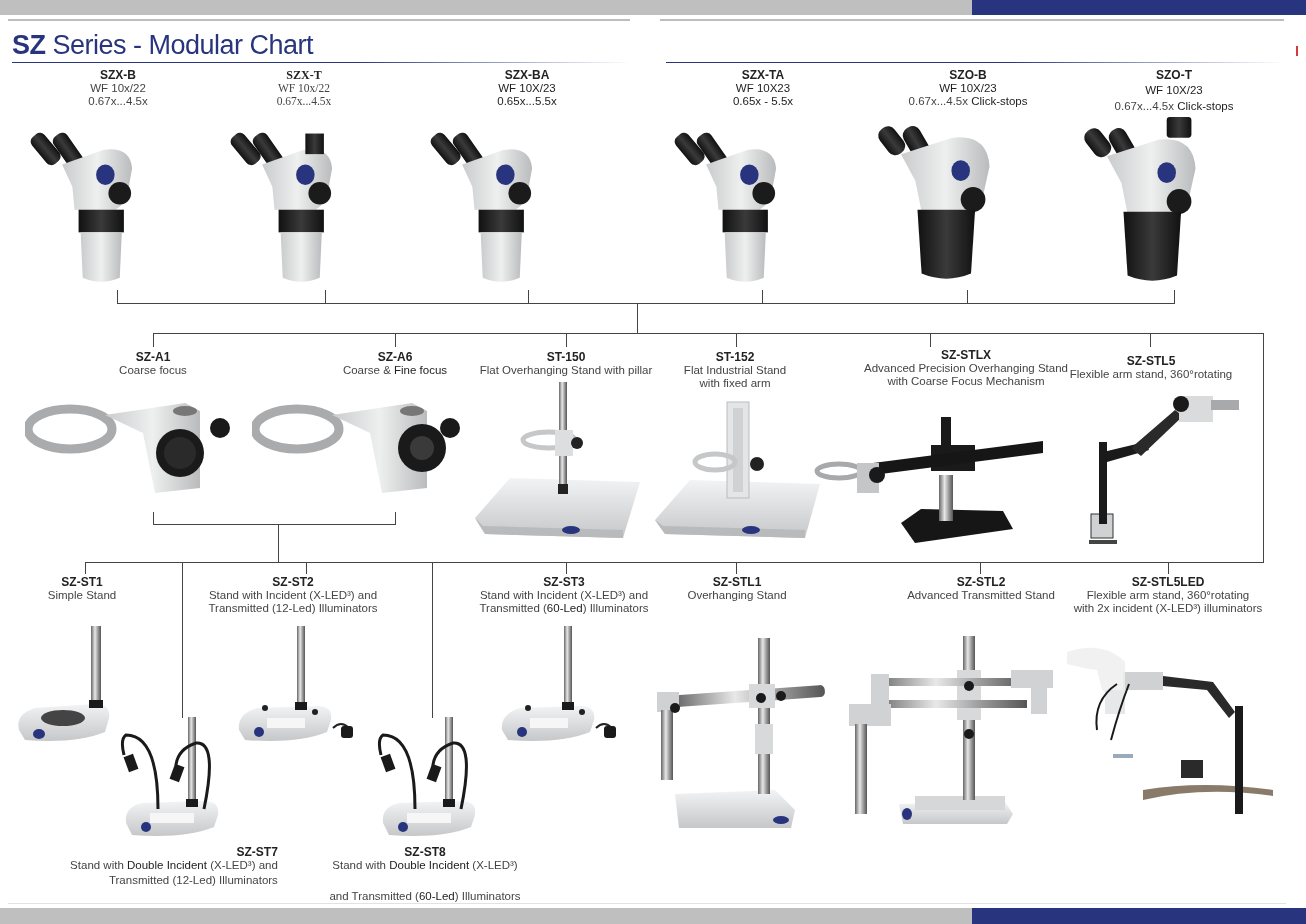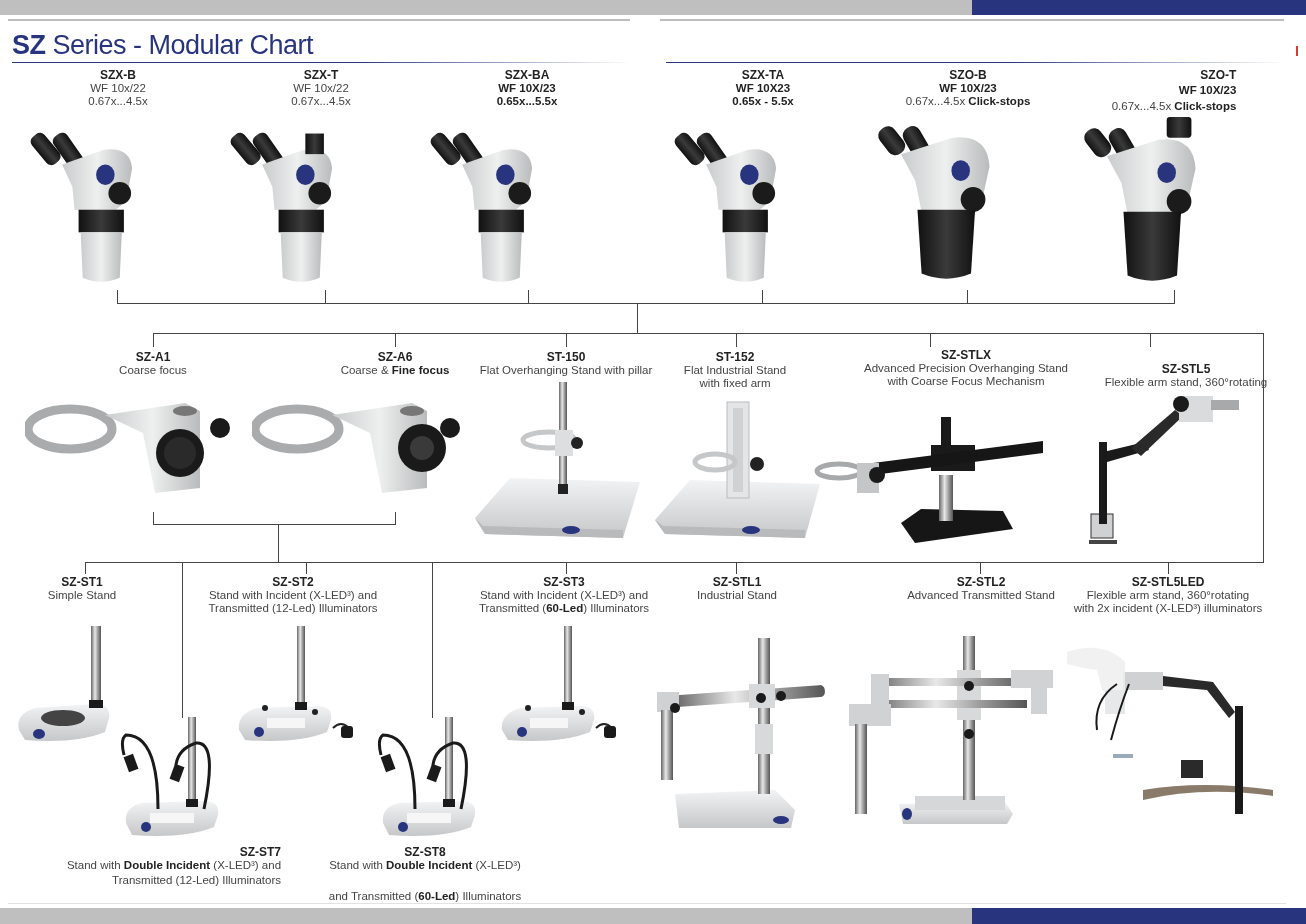--- a/index.html
+++ b/index.html
@@ -6,21 +6,21 @@
   body{width:1306px;height:924px;position:relative;overflow:hidden;background:#ffffff;font-family:"Liberation Sans",sans-serif;color:#3a3a3a;}
   .abs{position:absolute;}
   .band-gray{background:#c0bfc0;}
   .band-blue{background:#28357e;}
   .hr{height:2px;background:#bdbdbd;}
   .title{left:12px;top:30px;font-size:27px;color:#28357e;letter-spacing:-0.5px;white-space:nowrap;}
   .title b{font-weight:bold;}
   .title-rule{height:1px;background:linear-gradient(to right,#28357e 0%,#28357e 55%,rgba(40,53,126,0) 100%);}
   .lbl{position:absolute;text-align:center;font-size:11.5px;line-height:13px;color:#444;white-space:nowrap;transform:translateX(-50%);font-family:"Liberation Sans",sans-serif;}
   .lbl .code{display:block;font-weight:bold;color:#222;font-size:12px;}
-  .lbl .b{font-weight:bold;color:#222;}
+  .lbl .b{font-weight:normal;color:#222;}
   .lbl .line{display:block;}
   .ln{position:absolute;background:#444;}
   .h{height:1px;}
   .v{width:1px;}
   .img{position:absolute;}
   svg{display:block;}
 </style>
 </head>
 <body>
 
@@ -32,41 +32,41 @@
 
 <div class="abs title"><b>SZ</b><span> Series - Modular Chart</span></div>
 <div class="abs title-rule" style="left:12px;top:62px;width:620px;"></div>
 <div class="abs title-rule" style="left:666px;top:62px;width:620px;"></div>
 
 <div class="lbl" style="left:118px;top:69px;">
   <span class="code">SZX-B</span>
   <span class="line">WF 10x/22</span>
   <span class="line">0.67x...4.5x</span>
 </div>
-<div class="lbl" style="left:321px;top:69px;">
+<div class="lbl" style="left:304px;top:69px;font-family:Liberation Serif, serif;">
   <span class="code">SZX-T</span>
   <span class="line">WF 10x/22</span>
   <span class="line">0.67x...4.5x</span>
 </div>
 <div class="lbl" style="left:527px;top:69px;">
   <span class="code">SZX-BA</span>
   <span class="line b">WF 10X/23</span>
   <span class="line b">0.65x...5.5x</span>
 </div>
 <div class="lbl" style="left:763px;top:69px;">
   <span class="code">SZX-TA</span>
   <span class="line b">WF 10X23</span>
   <span class="line b">0.65x - 5.5x</span>
 </div>
 <div class="lbl" style="left:968px;top:69px;">
   <span class="code">SZO-B</span>
   <span class="line b">WF 10X/23</span>
   <span class="line"><span>0.67x...4.5x </span><span class="b">Click-stops</span></span>
 </div>
-<div class="lbl" style="left:1174px;top:69px;text-align:right;">
+<div class="lbl" style="left:1174px;top:69px;">
   <span class="code">SZO-T</span>
   <span class="line b" style="margin-top:2px;">WF 10X/23</span>
   <span class="line" style="margin-top:3px;"><span>0.67x...4.5x </span><span class="b">Click-stops</span></span>
 </div>
 
 <svg width="0" height="0" style="position:absolute">
   <defs>
     <linearGradient id="gBody" x1="0" x2="1">
       <stop offset="0" stop-color="#c9cbcc"></stop>
         <stop offset="0.5" stop-color="#eef0f0"></stop>
@@ -160,21 +160,21 @@
 <div class="lbl" style="left:735px;top:351px;">
   <span class="code">ST-152</span>
   <span class="line">Flat Industrial Stand</span>
   <span class="line">with fixed arm</span>
 </div>
 <div class="lbl" style="left:966px;top:349px;">
   <span class="code">SZ-STLX</span>
   <span class="line">Advanced Precision Overhanging Stand</span>
   <span class="line">with Coarse Focus Mechanism</span>
 </div>
-<div class="lbl" style="left:1151px;top:363px;margin-left:35px;">
+<div class="lbl" style="left:1151px;top:355px;">
   <span class="code">SZ-STL5</span>
   <span class="line">Flexible arm stand, 360°rotating</span>
 </div>
 
 <svg class="img" width="215" height="105" viewBox="0 0 215 105" style="left:25px;top:393px;">
   <ellipse cx="45" cy="36" rx="42" ry="20" fill="none" stroke="#a9abad" stroke-width="9"></ellipse>
   <path d="M80 22 L160 10 L175 18 L175 95 L130 100 L118 40 Z" fill="url(#gBody)"></path>
   <ellipse cx="160" cy="18" rx="12" ry="5" fill="#777"></ellipse>
   <circle cx="155" cy="60" r="24" fill="#1a1a1a"></circle>
   <circle cx="155" cy="60" r="16" fill="#2a2a2a"></circle>
@@ -256,21 +256,21 @@
   <span class="line">Stand with Incident (X-LED³) and</span>
   <span class="line">Transmitted (12-Led) Illuminators</span>
 </div>
 <div class="lbl" style="left:564px;top:576px;">
   <span class="code">SZ-ST3</span>
   <span class="line">Stand with Incident (X-LED³) and</span>
   <span class="line"><span>Transmitted (</span><span class="b">60-Led</span><span>) Illuminators</span></span>
 </div>
 <div class="lbl" style="left:737px;top:576px;">
   <span class="code">SZ-STL1</span>
-  <span class="line">Industrial Stand</span>
+  <span class="line">Overhanging Stand</span>
 </div>
 <div class="lbl" style="left:981px;top:576px;">
   <span class="code">SZ-STL2</span>
   <span class="line">Advanced Transmitted Stand</span>
 </div>
 <div class="lbl" style="left:1168px;top:576px;">
   <span class="code">SZ-STL5LED</span>
   <span class="line">Flexible arm stand, 360°rotating</span>
   <span class="line">with 2x incident (X-LED³) illuminators</span>
 </div>

